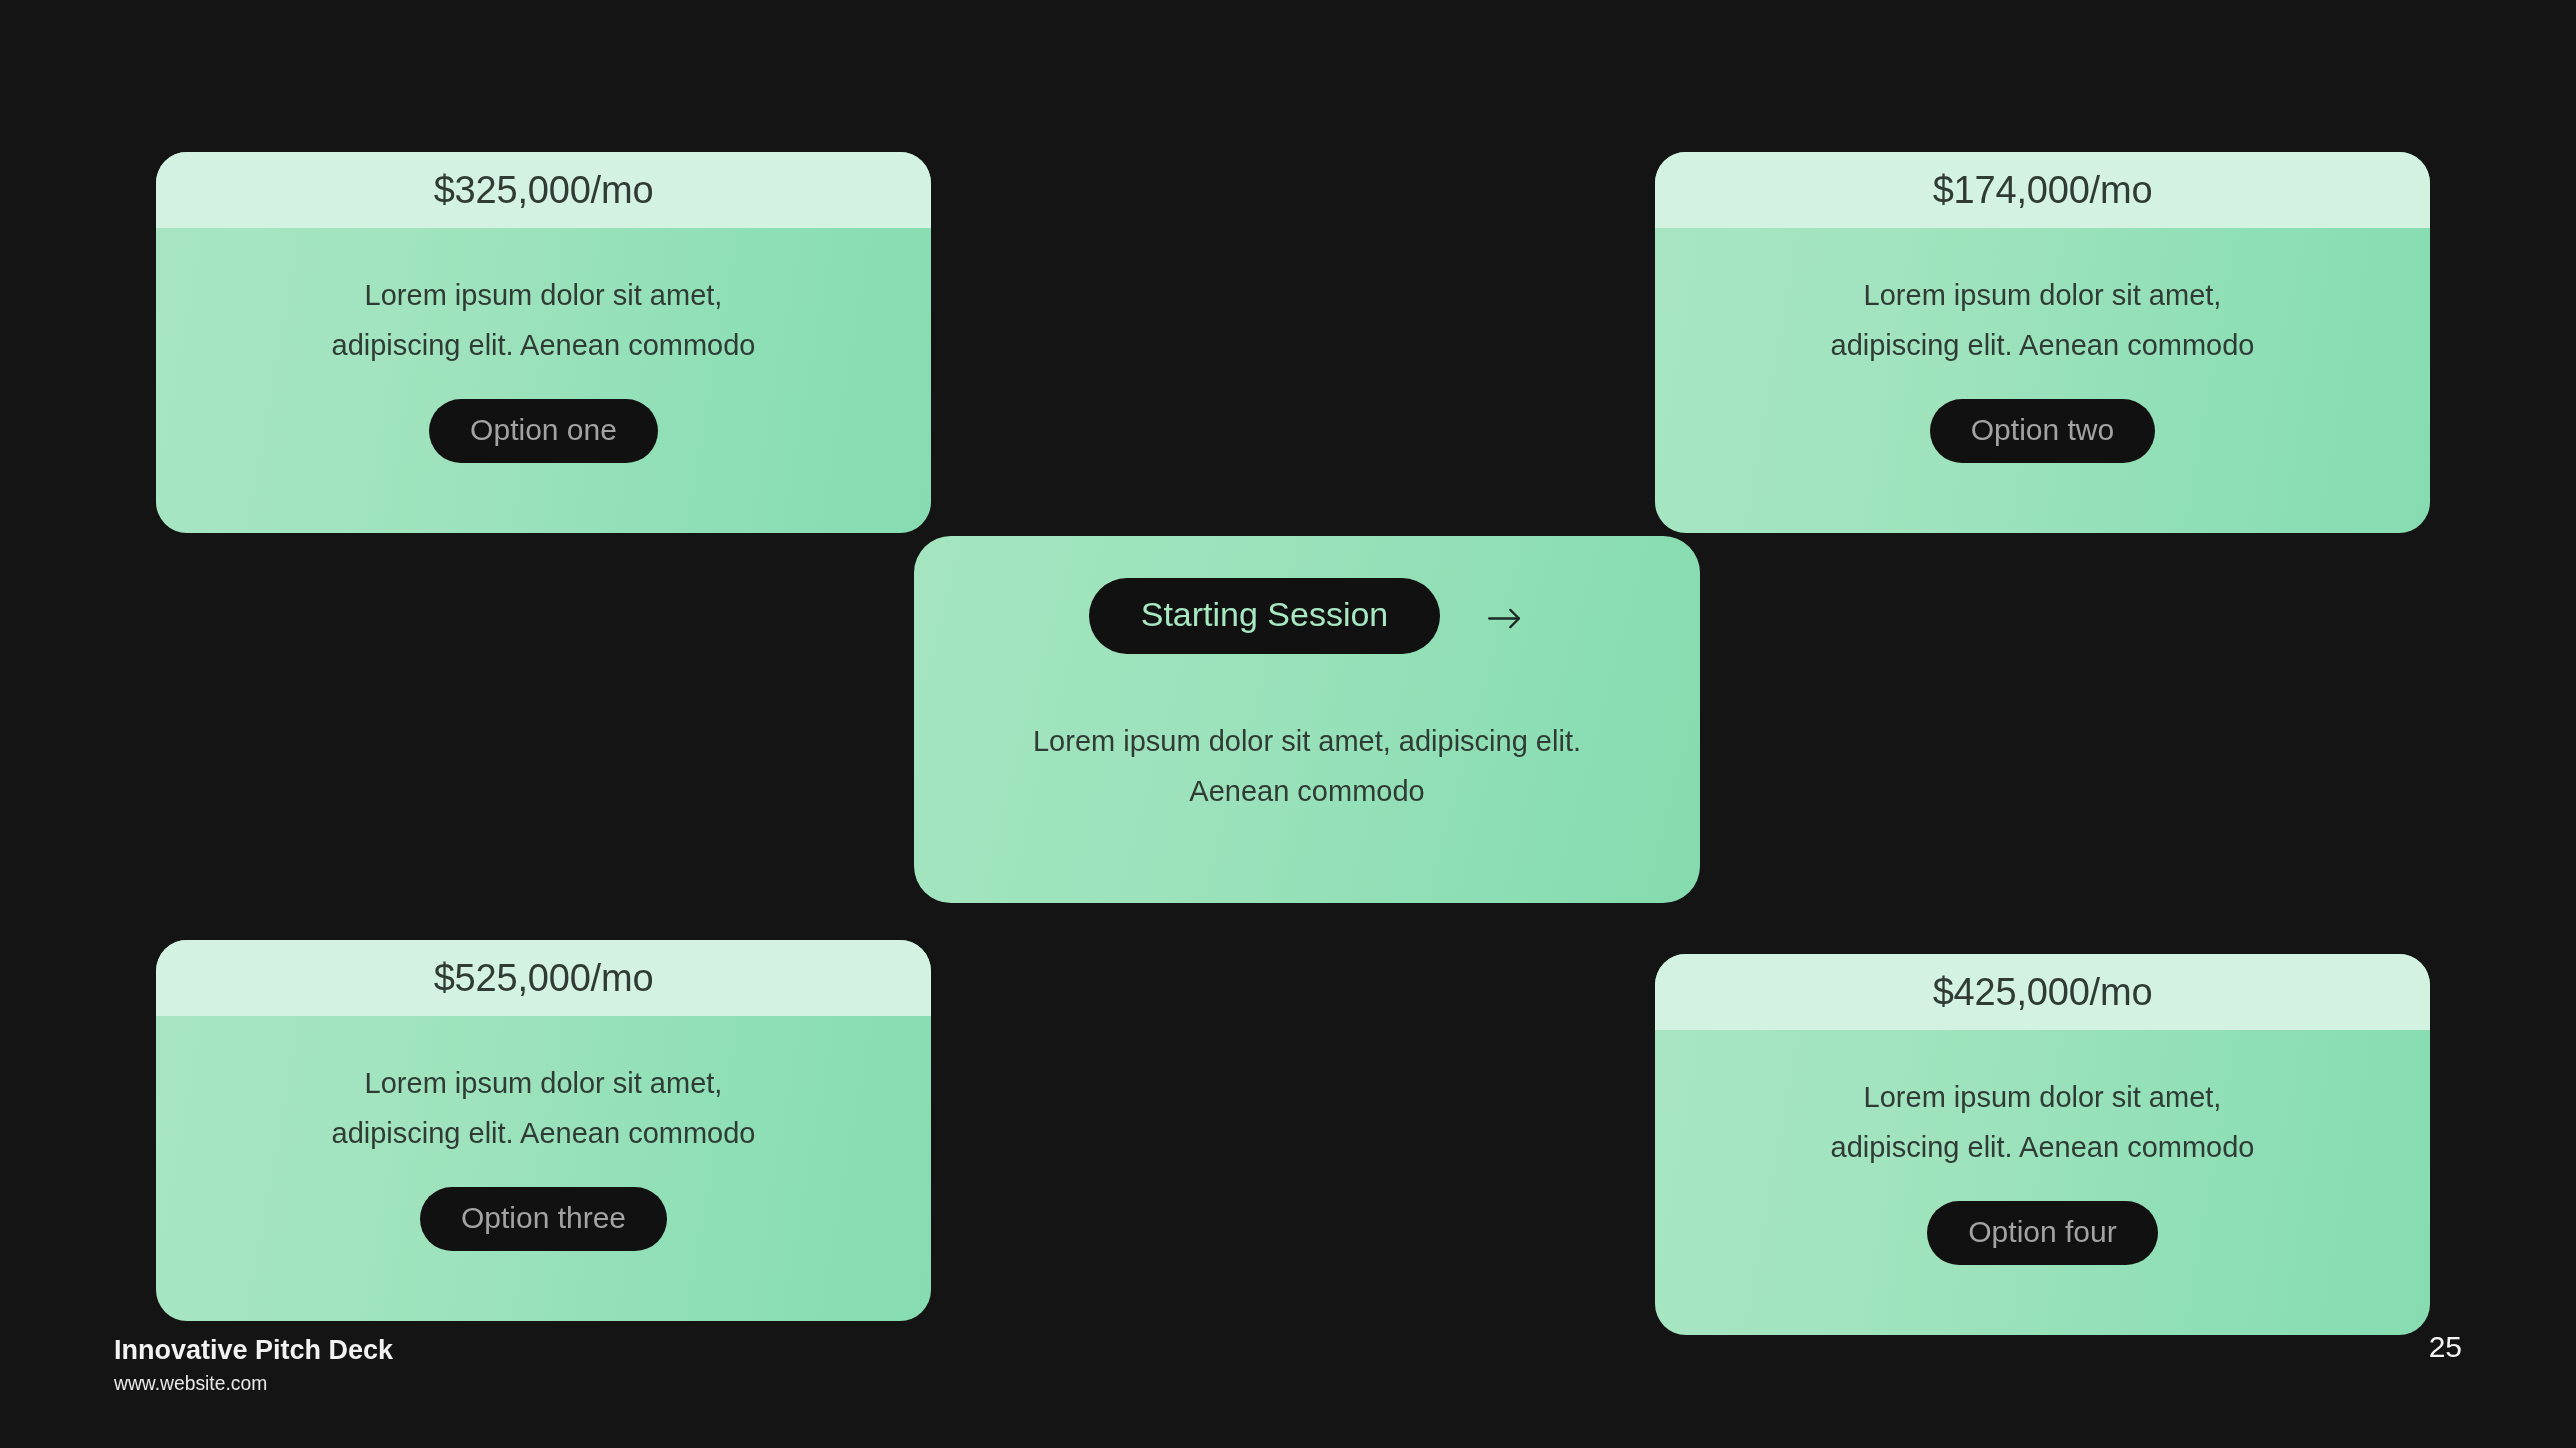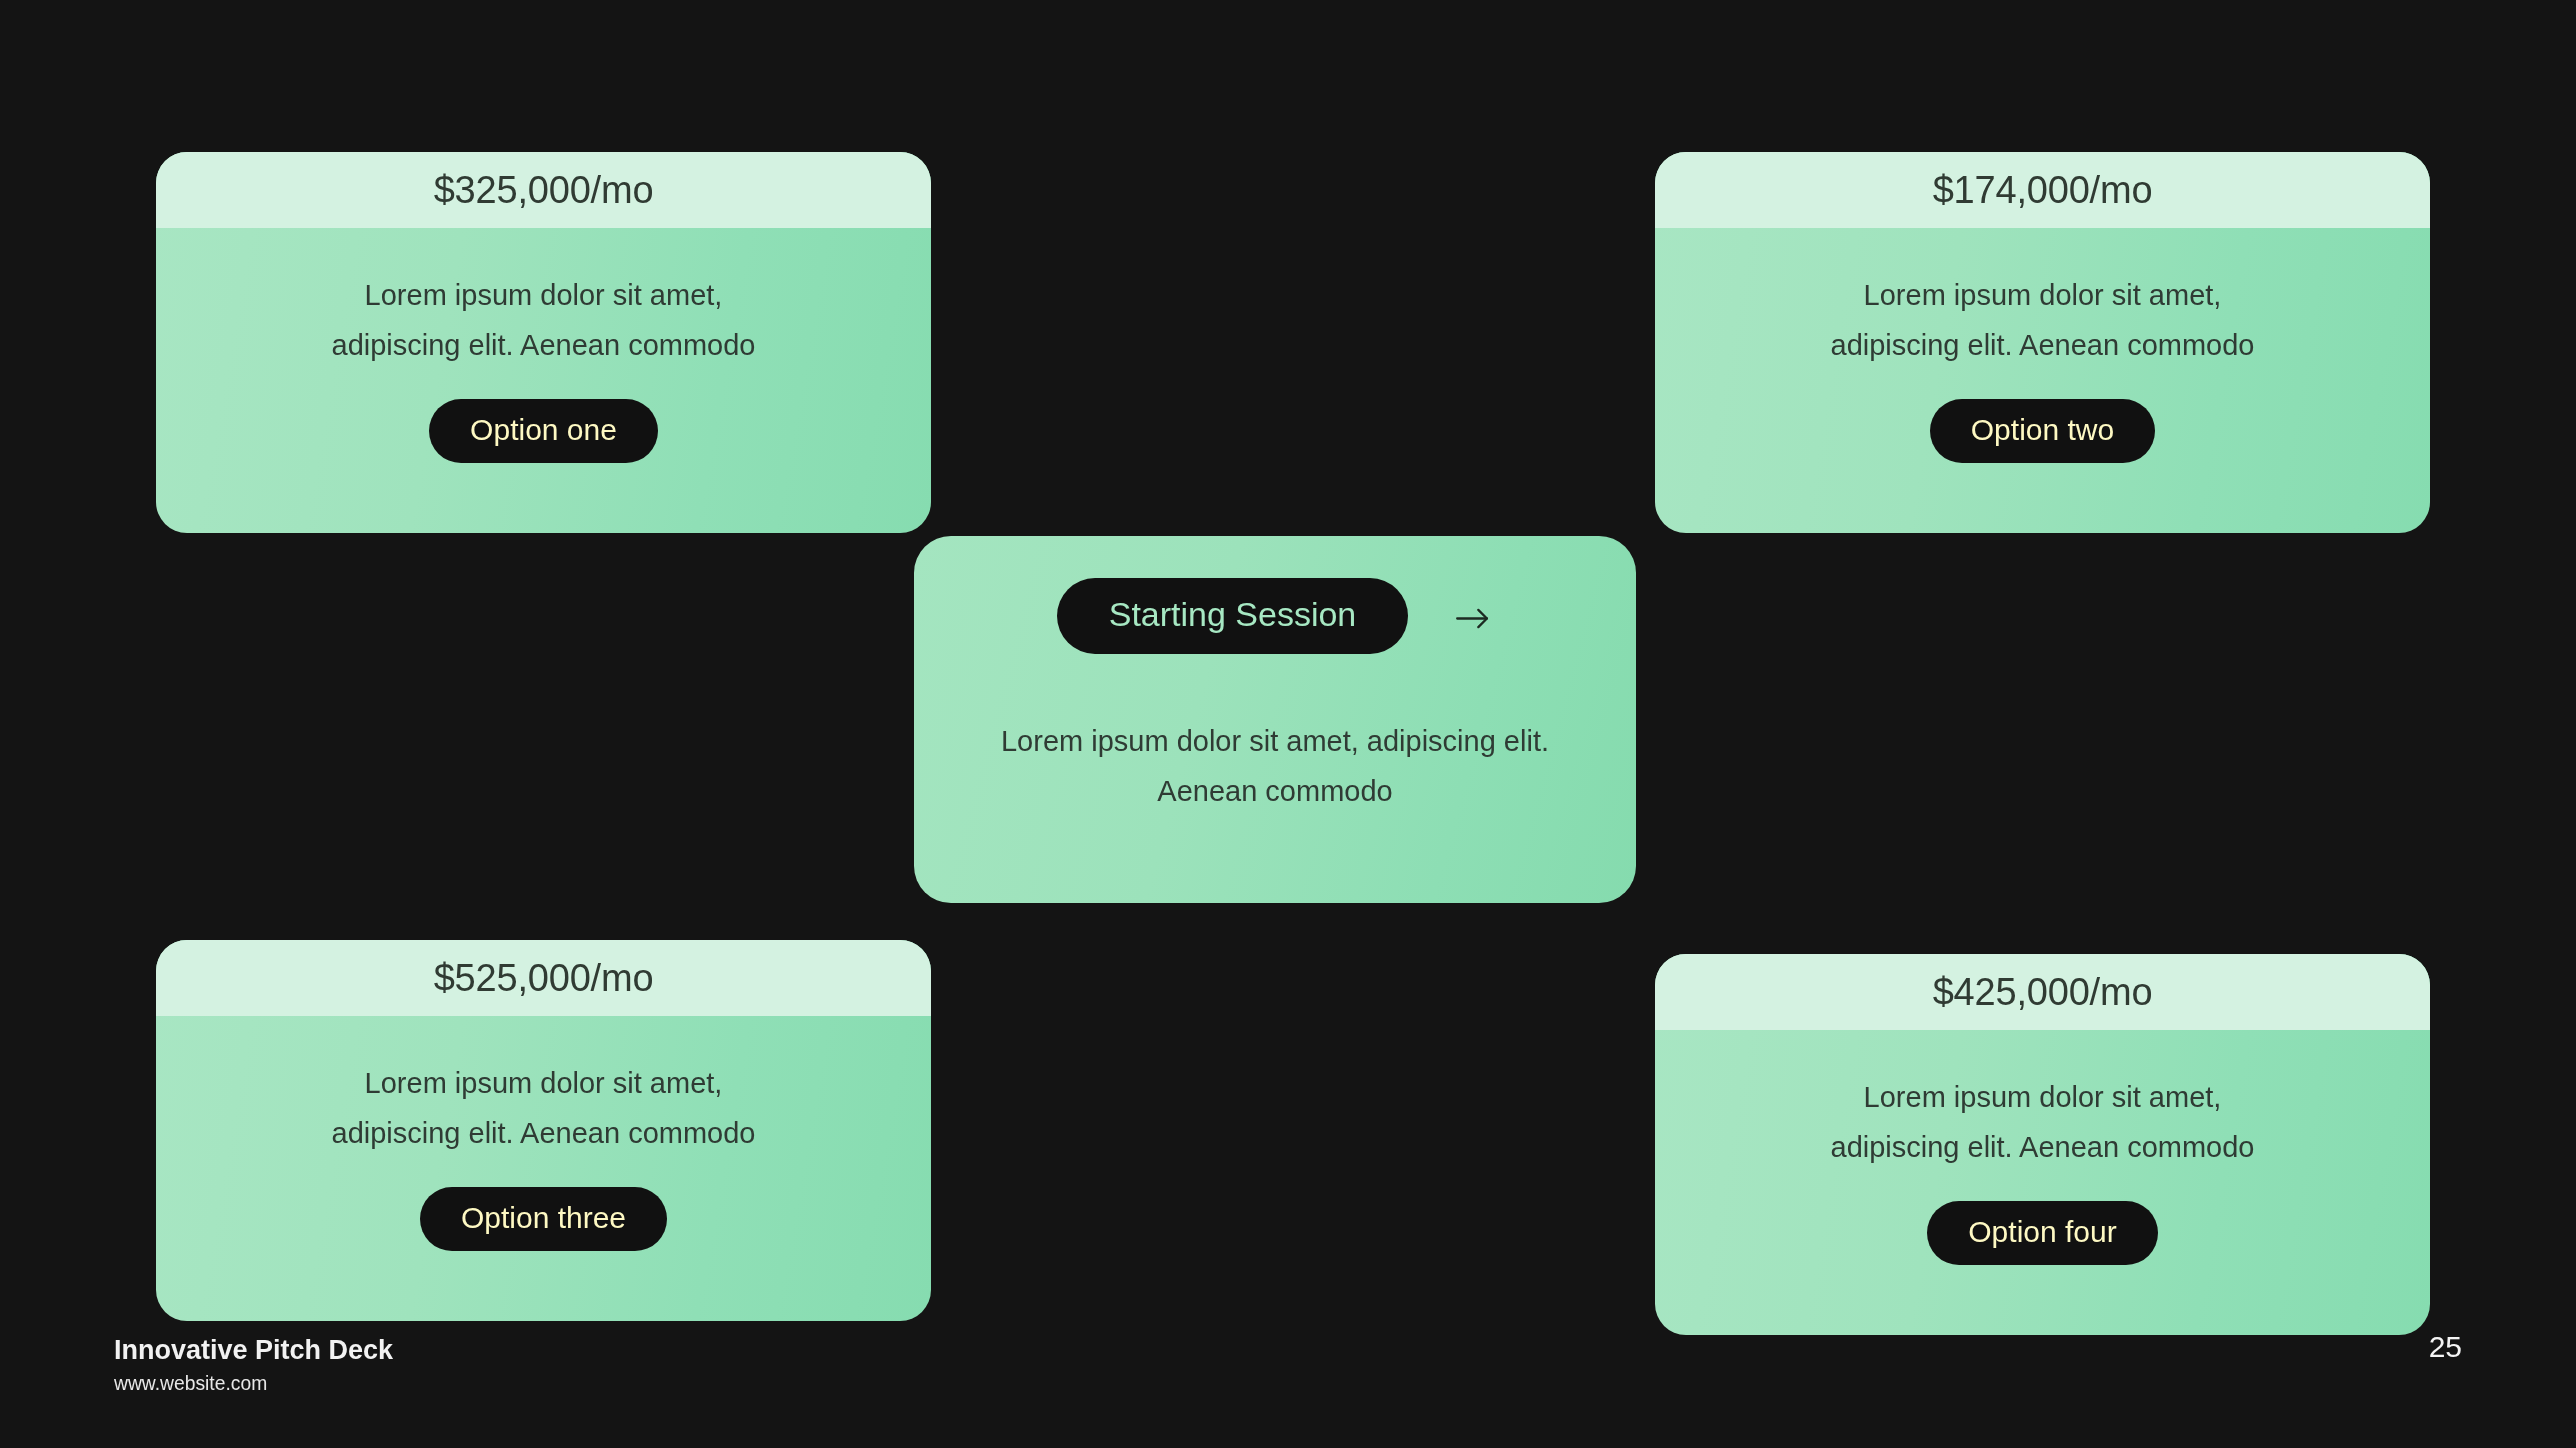--- a/index.html
+++ b/index.html
@@ -66,37 +66,37 @@
     text-align:center;
     font-size:29px;
     line-height:50px;
     color:#2f3b34;
     font-weight:400;
   }
 
   .pill {
     margin-top:29px;
     background:#111111;
-    color:#fef9c3;
+    color:#a3a3a3;
     border:none;
     border-radius:965px;
     font-family:"Liberation Sans", sans-serif;
     font-size:30px;
     font-weight:400;
     padding:13.5px 41px 15.5px 41px;
     cursor:pointer;
     white-space:nowrap;
     line-height:1.15;
   }
 
   
   .center-card {
     position:absolute;
     left:914px; top:536px;
-    width:722px; height:367px;
+    width:786px; height:367px;
     border-radius:37px;
     background:linear-gradient(105deg,#a4e5c0 0%,#9ce2bb 40%,#8ddeb4 75%,#85dbae 100%);
     display:flex;
     flex-direction:column;
     align-items:center;
     overflow:hidden;
   }
   .center-top-row {
     margin-top:42px;
     display:flex;

